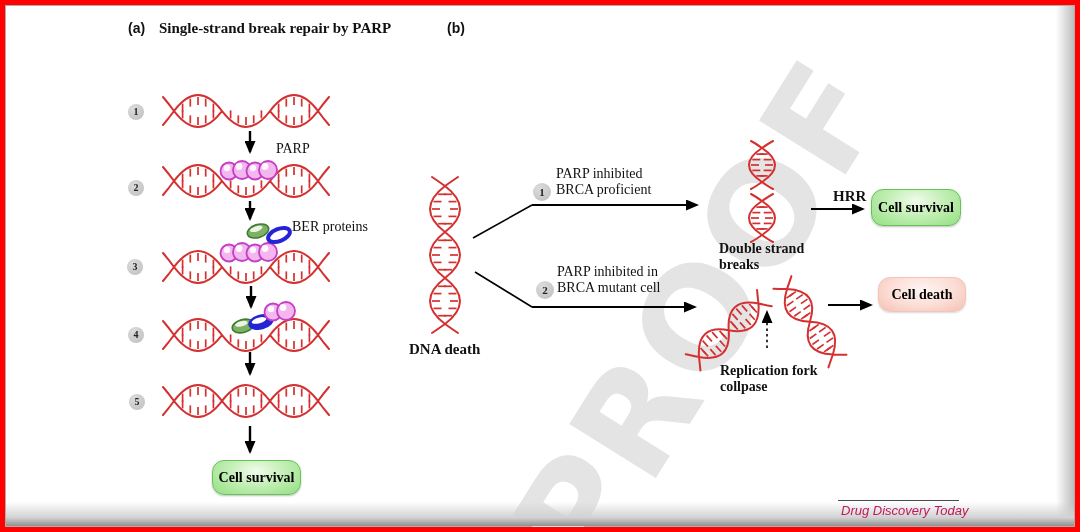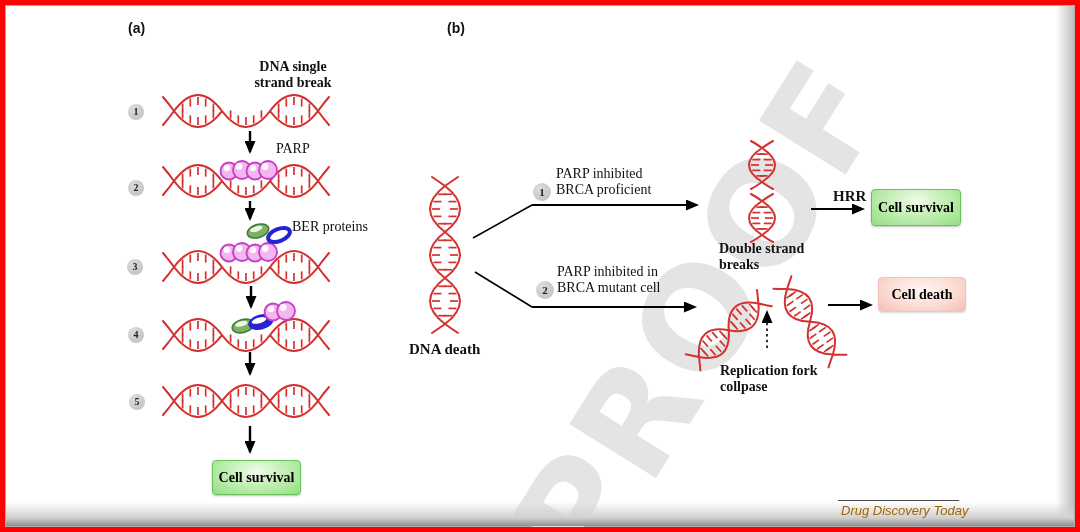--- a/index.html
+++ b/index.html
@@ -21,27 +21,27 @@
   .b14{font:700 14px/16px "Liberation Serif",serif}
   .b15{font:700 15px/17px "Liberation Serif",serif}
   .r14{font:400 14px/16px "Liberation Serif",serif}
   .ctr{text-align:center}
   .lbl span{display:block}
   .step{position:absolute;width:16px;height:16px;border-radius:50%;z-index:3;
        background:radial-gradient(circle at 35% 30%,#dcdcdc,#bdbdbd);
        color:#222;font:700 10px/16px "Liberation Serif",serif;text-align:center}
   .step.big{width:18px;height:18px;font:700 11px/18px "Liberation Serif",serif}
   .obox{position:absolute;z-index:3;display:flex;align-items:center;justify-content:center;
-       border-radius:4px;font:700 14px "Liberation Serif",serif;color:#000}
+       border-radius:12px;font:700 14px "Liberation Serif",serif;color:#000}
   .obox.green{background:radial-gradient(ellipse at 50% 30%,#f1fbec 0%,#c4efb6 45%,#93df82 100%);
        border:1px solid #67c258;box-shadow:0 1px 2px rgba(0,0,0,.25)}
   .obox.pink{background:radial-gradient(ellipse at 50% 35%,#fef4f1 0%,#fbddd5 55%,#f5bfb3 100%);
        border:1px solid #f2c4ba;box-shadow:0 1px 2px rgba(0,0,0,.15)}
   #journal-line{position:absolute;left:833px;top:495px;width:121px;border-top:1px solid #4a4a4a;z-index:3}
-  #journal-name{position:absolute;left:836px;top:498px;z-index:3;color:#a16207;
+  #journal-name{position:absolute;left:836px;top:498px;z-index:3;color:#be185d;
        font:italic 400 13px "Liberation Sans",sans-serif}
 </style>
 </head>
 <body>
 
 <div id="fig">
   <div id="innerline"></div>
   <div id="watermark">PROOF</div>
 
   <svg id="gfx" width="1080" height="532">
@@ -353,26 +353,23 @@
         <line x1="53.6" y1="-9.7" x2="53.6" y2="-1.7" stroke="#d43030" stroke-width="1.7"></line>
         <line x1="60.0" y1="-11.0" x2="60.0" y2="-3.0" stroke="#d43030" stroke-width="1.7"></line>
         <line x1="66.4" y1="-9.7" x2="66.4" y2="-1.7" stroke="#d43030" stroke-width="1.7"></line>
         <line x1="72.8" y1="-5.7" x2="72.8" y2="2.3" stroke="#d43030" stroke-width="1.7"></line>
       </g>
       <line x1="762" y1="343" x2="762" y2="307" stroke="#000" stroke-width="1.6" stroke-dasharray="2.5 3.2" marker-end="url(#ah)"></line>
       <line x1="823" y1="300" x2="866" y2="300" stroke="#000" stroke-width="2" marker-end="url(#ah)"></line>
     </svg>
 
   <div class="lbl tag" style="left:123px;top:15px">(a)</div>
+  <div class="lbl title" style="left:154px;top:15px">Single-strand break repair by PARP</div>
   <div class="lbl tag" style="left:442px;top:15px">(b)</div>
 
-  <div class="lbl b14 ctr" style="left:243px;top:54px;width:90px">
-    <span>DNA single</span>
-    <span>strand break</span>
-  </div>
   <div class="lbl r14" style="left:271px;top:136px">PARP</div>
   <div class="lbl r14" style="left:287px;top:214px">BER proteins</div>
 
   <div class="step" style="left:123px;top:99px">1</div>
   <div class="step" style="left:123px;top:175px">2</div>
   <div class="step" style="left:122px;top:254px">3</div>
   <div class="step" style="left:123px;top:322px">4</div>
   <div class="step" style="left:124px;top:389px">5</div>
 
   <div class="lbl b15" style="left:404px;top:336px">DNA death</div>

